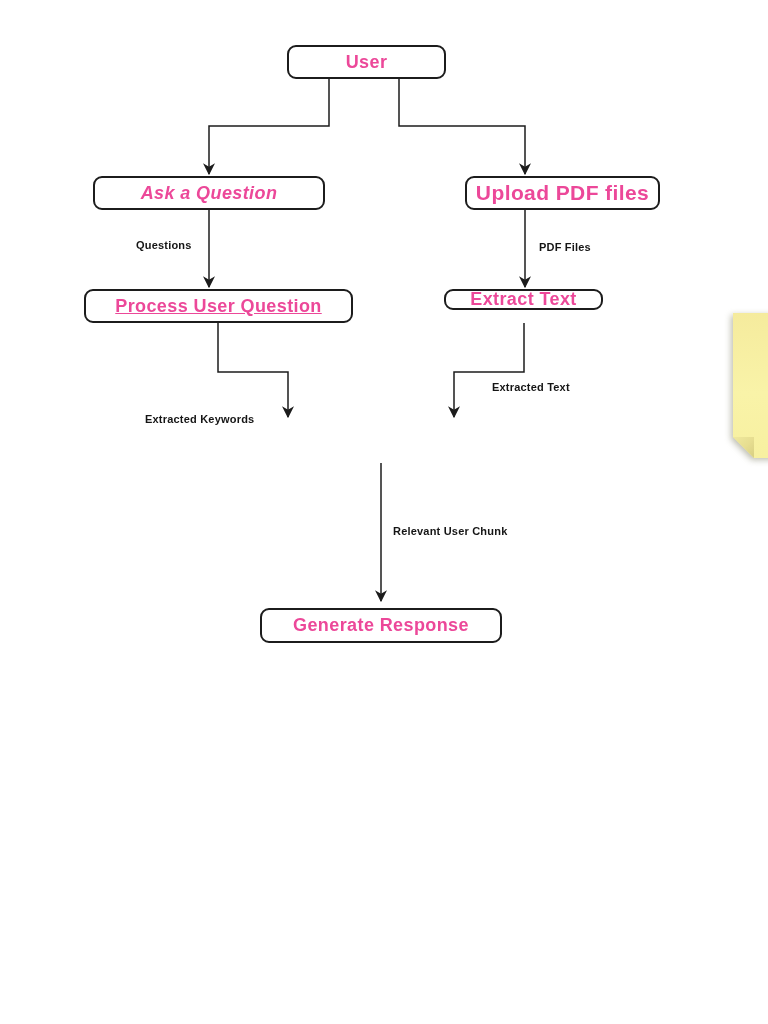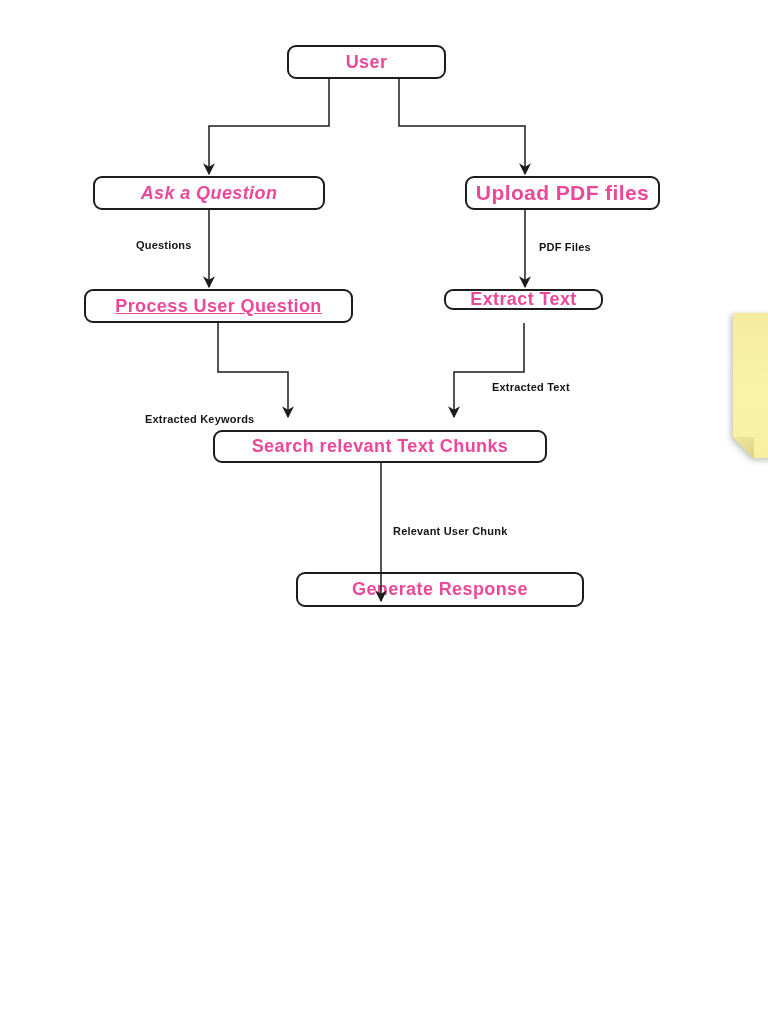--- a/index.html
+++ b/index.html
@@ -30,21 +30,21 @@
     letter-spacing: 0.4px;
     color: #ec4899;
     white-space: nowrap;
   }
   #node-user      { left:287px; top:45px;  width:159px; height:34px; }
   #node-ask       { left:93px;  top:176px; width:232px; height:34px;font-style:italic; }
   #node-upload    { left:427px; top:176px; width:195px; height:34px; font-size:21px;margin-left:38px; }
   #node-process   { left:84px;  top:289px; width:269px; height:34px;text-decoration:underline; }
   #node-extract   { left:444px; top:289px; width:159px; height:21px; }
   #node-search    { left:213px; top:430px; width:334px; height:33px; }
-  #node-generate  { left:260px; top:572px; width:288px; height:35px;margin-left:36px; }
+  #node-generate  { left:260px; top:608px; width:242px; height:35px; }
 
   
   .edge-label {
     position: absolute;
     font-size: 11px;
     font-weight: bold;
     letter-spacing: 0.2px;
     color: #151515;
     white-space: nowrap;
   }
@@ -100,21 +100,20 @@
   <div class="node" id="node-user">User</div>
 
   <div class="node" id="node-ask">Ask a Question</div>
 
   <div class="node" id="node-upload">Upload PDF files</div>
 
   <div class="node" id="node-process">Process User Question</div>
 
   <div class="node" id="node-extract">Extract Text</div>
 
-  <div class="node" id="node-search">Search relevant Text Chunks</div>
 
   <div class="node" id="node-generate">Generate Response</div>
 
   <div class="edge-label" id="lbl-questions">Questions</div>
 
   <div class="edge-label" id="lbl-pdf-files">PDF Files</div>
 
   <div class="edge-label" id="lbl-extracted-kw">Extracted Keywords</div>
 
   <div class="edge-label" id="lbl-extracted-text">Extracted Text</div>

